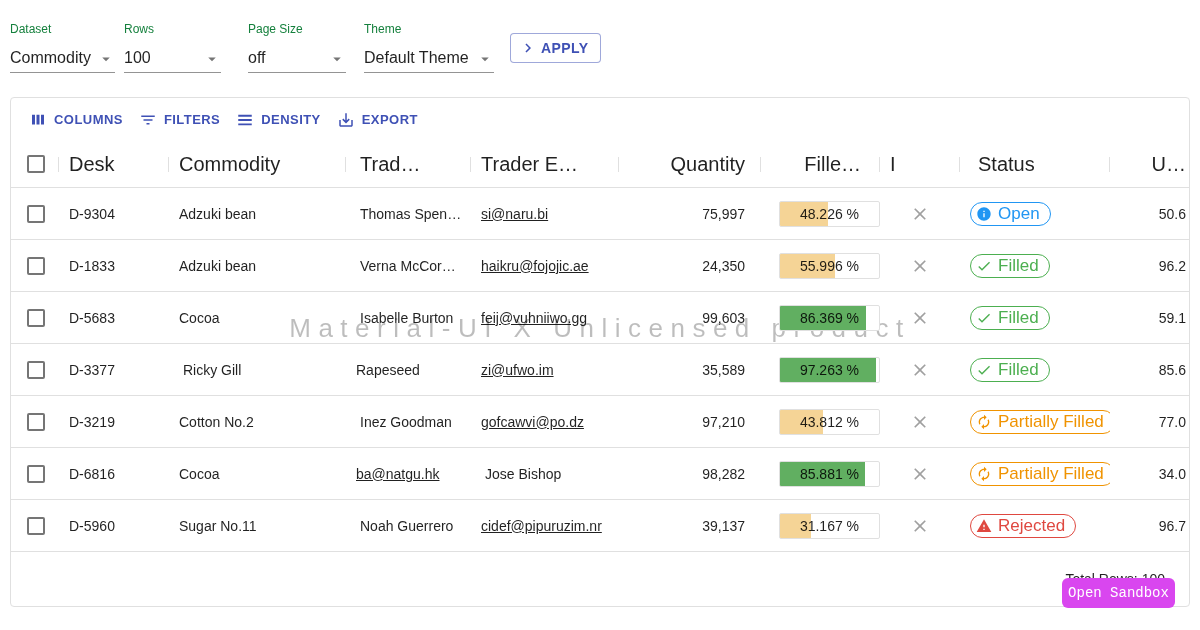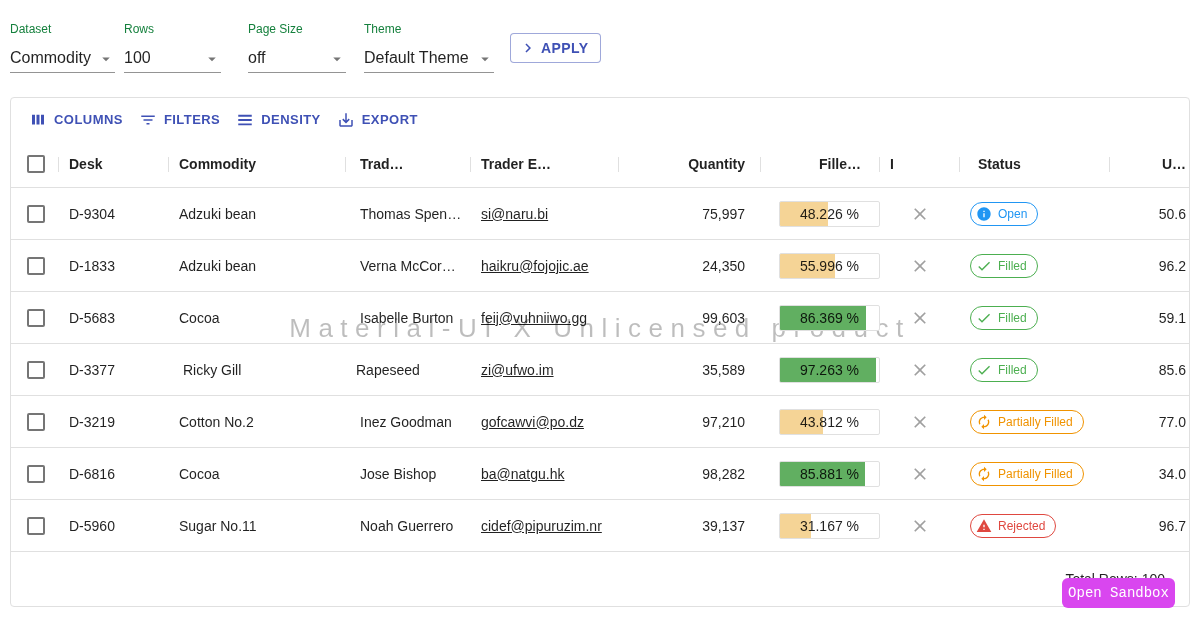--- a/index.html
+++ b/index.html
@@ -36,21 +36,21 @@
 
   .grid-toolbar { height:43px; display:flex; align-items:center; gap:0; padding-left:10px; }
   .tb-btn { display:flex; align-items:center; gap:7px; padding:4px 8px; border:none;
     background:transparent; color:#3f51b5; font-size:13px; font-weight:bold;
     letter-spacing:.45px; cursor:pointer; font-family:"Liberation Sans", sans-serif; }
   .tb-btn svg { width:18px; height:18px; fill:#3f51b5; }
 
   .hrow, .grid-row { display:grid;
     grid-template-columns:48px 110px 177px 125px 148px 142px 119px 80px 150px 1fr;
     align-items:center; border-bottom:1px solid #e0e0e0; }
-  .hrow { height:47px; font-weight:bold; font-size:14px; }
+  .hrow { height:47px; font-weight:normal; font-size:20px; }
   .grid-row { height:52px; font-size:14px; position:relative; background:transparent; }
 
   .hcell { position:relative; height:100%; display:flex; align-items:center;
     padding-left:10px; overflow:hidden; white-space:nowrap; }
   .hcell:not(:last-child)::after { content:""; position:absolute; right:0; top:16px;
     height:15px; width:1px; background:#e0e0e0; }
   .cell { height:100%; display:flex; align-items:center; padding-left:10px;
     overflow:hidden; white-space:nowrap; }
   .right  { justify-content:flex-end; padding-left:0; padding-right:16px; }
   .right2 { justify-content:flex-end; padding-left:0; padding-right:3px; }
@@ -70,21 +70,21 @@
   .fill.medium { background:#efbb5aa3; }
   .fill.high   { background:#088208a3; }
   .pbar .plabel { position:absolute; inset:0; display:flex; align-items:center;
     justify-content:center; font-size:14px; color:rgba(0,0,0,.87); }
 
   .xicon { width:20px; height:20px; fill:#a0a0a0; }
 
   
   .chip { display:inline-flex; align-items:center; gap:6px; height:24px;
     padding:0 10px 0 5px; border-radius:12px; border:1px solid currentColor;
-    font-size:12px; background:#fff; cursor:default; }
+    font-size:17px; background:#fff; cursor:default; }
   .chip svg { width:16px; height:16px; }
   .chip--open     { color:#2196f3; } .chip--open svg     { fill:#2196f3; }
   .chip--filled   { color:#4caf50; } .chip--filled svg   { fill:#4caf50; }
   .chip--partial  { color:#f09300; } .chip--partial svg  { fill:#f09300; }
   .chip--rejected { color:#df4840; } .chip--rejected svg { fill:#df4840; }
 
   .grid-footer { height:53px; display:flex; align-items:center;
     justify-content:flex-end; padding-right:24px; font-size:14px; }
 
   .sandbox-btn { position:absolute; left:1062px; top:578px; width:113px; height:30px;
@@ -349,24 +349,24 @@
     </div>
     <div class="cell right2">77.0</div>
   </div>
 
   <div class="grid-row">
     <div class="cell" style="padding-left:0;">
         <span class="cbx"></span>
       </div>
     <div class="cell">D-6816</div>
     <div class="cell">Cocoa</div>
+    <div class="cell">
+        <a class="email">ba@natgu.hk</a>
+      </div>
     <div class="cell pl14">Jose Bishop</div>
-    <div class="cell">
-        <a class="email">ba@natgu.hk</a>
-      </div>
     <div class="cell right">98,282</div>
     <div class="cell">
       <div class="pbar">
         <div class="fill high" style="width: 85.881%;"></div>
         <div class="plabel">85.881 %</div>
       </div>
     </div>
     <div class="cell center">
         <svg class="xicon" viewBox="0 0 24 24">
           <path d="M19 6.41L17.59 5 12 10.59 6.41 5 5 6.41 10.59 12 5 17.59 6.41 19 12 13.41 17.59 19 19 17.59 13.41 12z"></path>

